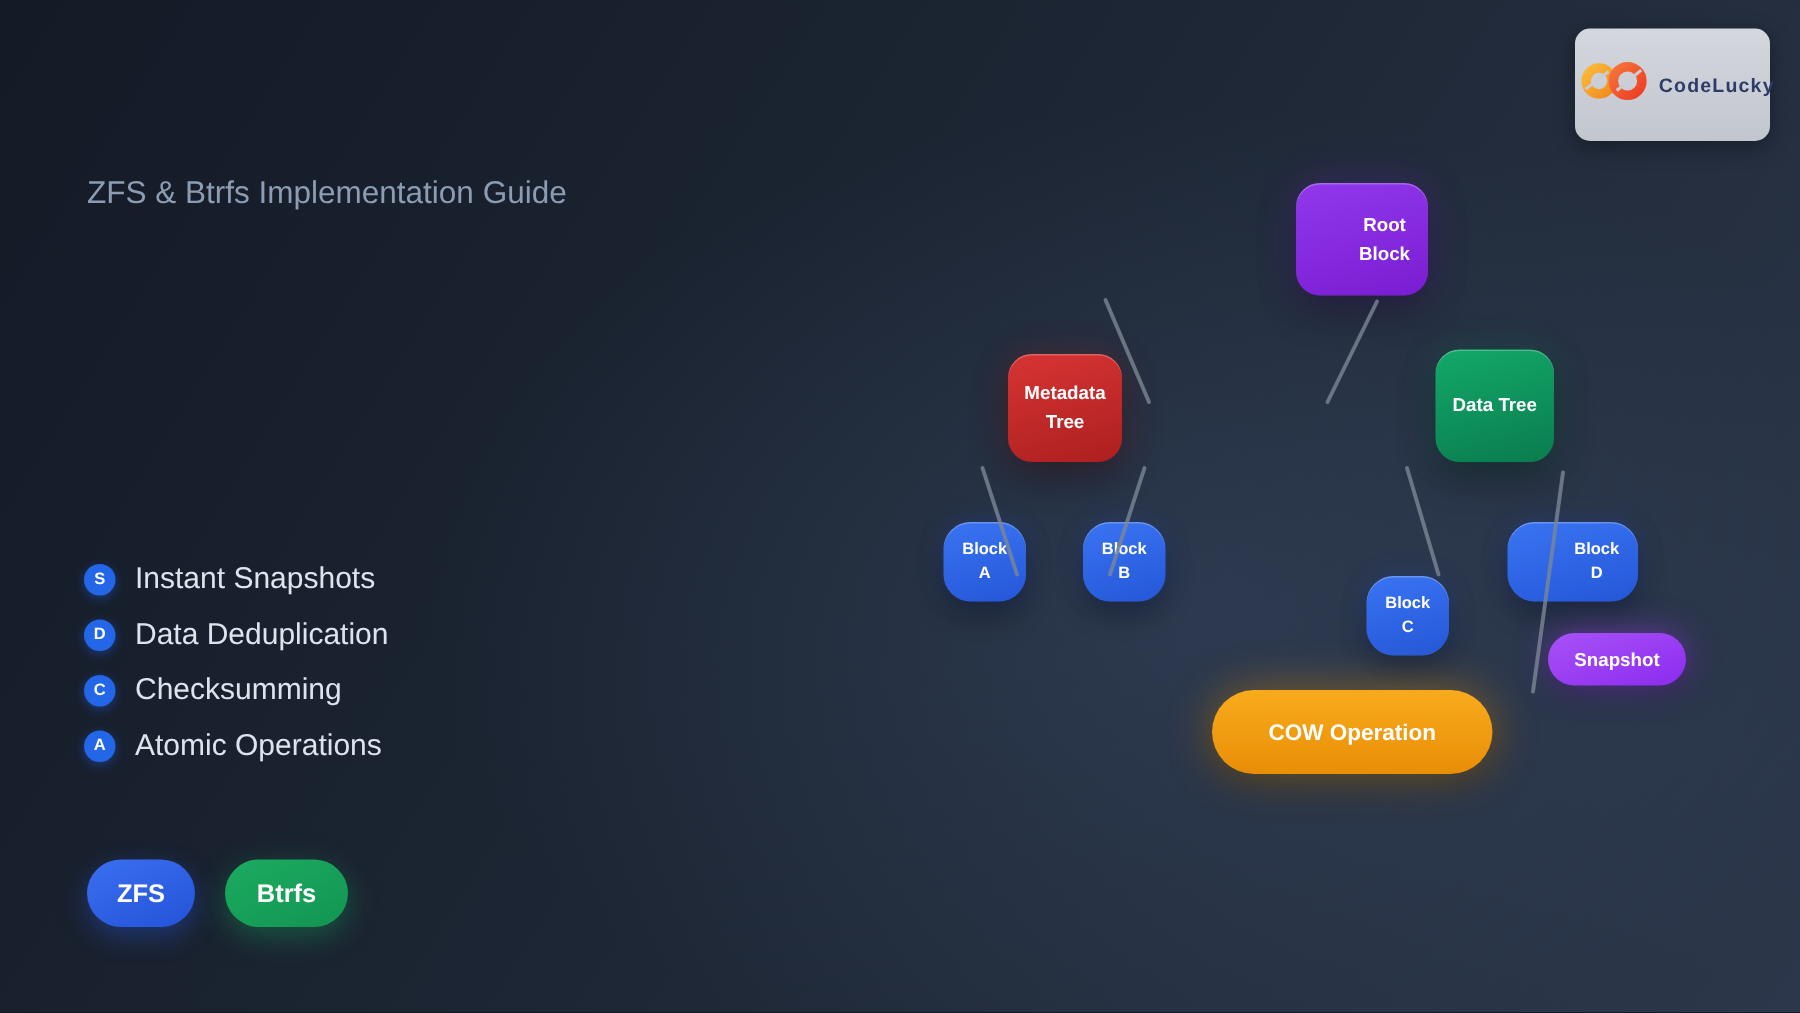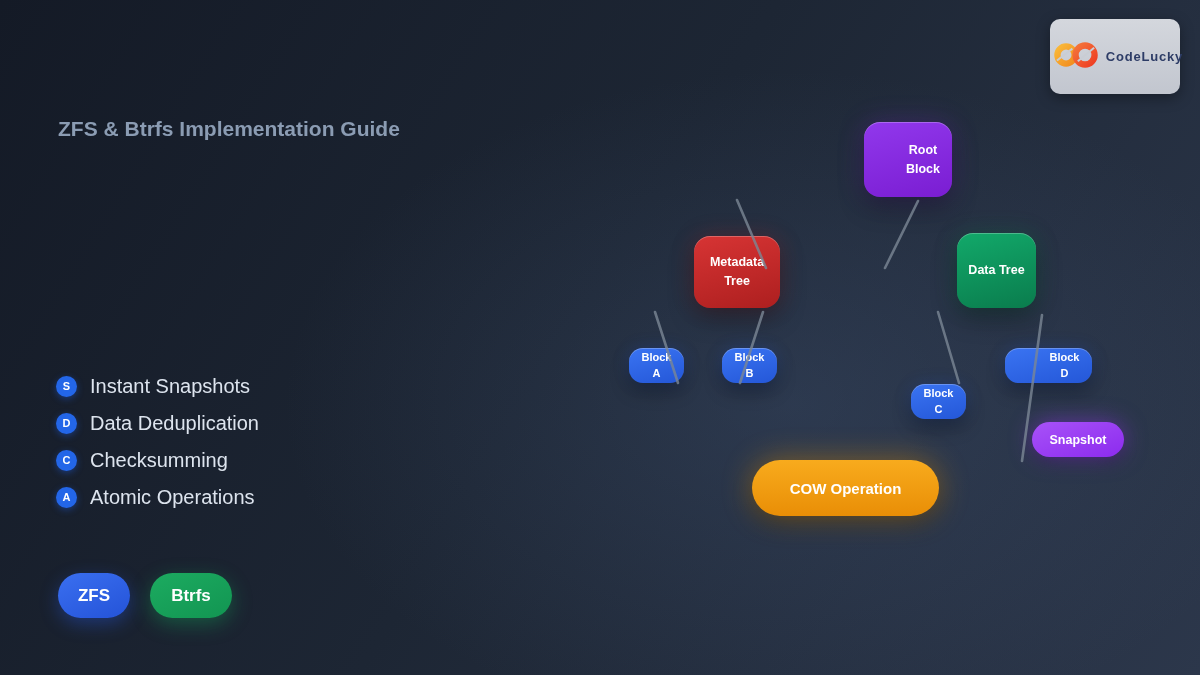--- a/index.html
+++ b/index.html
@@ -6,21 +6,21 @@
   body{width:1200px;height:675px;overflow:hidden;font-family:"Liberation Sans",sans-serif;}
 
   .slide{position:relative;width:1200px;height:675px;overflow:hidden;
     background:
       radial-gradient(820px 540px at 66% 60%, rgba(70,90,125,.30), rgba(0,0,0,0) 62%),
       linear-gradient(122deg,#141a26 0%,#1d2634 48%,#2c374b 100%);}
 
   
   .title{position:absolute;left:57px;top:62px;margin:0;font-size:39px;font-weight:700;
     color:#f3f6fa;letter-spacing:.2px;text-shadow:0 2px 6px rgba(0,0,0,.45);}
-  .subtitle{position:absolute;left:58px;top:117px;margin:0;font-size:21px;font-weight:700;color:#8b9cb3;}
+  .subtitle{position:absolute;left:58px;top:117px;margin:0;font-size:21px;font-weight:400;color:#8b9cb3;}
 
   
   .logo-card{position:absolute;left:1050px;top:19px;width:130px;height:75px;border-radius:10px;
     background:linear-gradient(180deg,#d4d7dd 0%,#c2c6cf 100%);
     box-shadow:0 4px 14px rgba(0,0,0,.35);
     display:flex;flex-direction:row;align-items:center;justify-content:center;gap:1px;}
   .logo-text{font-size:13px;font-weight:700;color:#2d3c66;letter-spacing:.8px;}
 
   
   .features{position:absolute;left:56px;top:375px;margin:0;padding:0;list-style:none;}
@@ -44,40 +44,40 @@
     color:#fff;font-weight:700;z-index:2;
     box-shadow:inset 0 1px 0 rgba(255,255,255,.22), 0 10px 22px rgba(0,0,0,.35);}
   .node-lg{border-radius:16px;font-size:12.5px;line-height:1.5;}
   .node-lg span{display:block;max-width:58px;}
   .node-sm{border-radius:14px;font-size:11px;line-height:1.45;}
   .node-sm span{display:block;max-width:36px;}
 
   .node-root{left:864px;top:122px;width:88px;height:75px;
     background:linear-gradient(165deg,#9138ec 0%,#7a1dd2 100%);
     box-shadow:inset 0 1px 0 rgba(255,255,255,.25),0 10px 24px rgba(0,0,0,.35),0 0 26px rgba(130,50,220,.30);justify-content:flex-end;}
-  .node-meta{left:694px;top:236px;width:86px;height:72px;
+  .node-meta{left:672px;top:236px;width:76px;height:72px;
     background:linear-gradient(165deg,#d73434 0%,#ad1f1f 100%);
     box-shadow:inset 0 1px 0 rgba(255,255,255,.25),0 10px 24px rgba(0,0,0,.35),0 0 22px rgba(210,45,45,.25);}
   .node-data{left:957px;top:233px;width:79px;height:75px;
     background:linear-gradient(165deg,#12a96a 0%,#0a7c4d 100%);
     box-shadow:inset 0 1px 0 rgba(255,255,255,.25),0 10px 24px rgba(0,0,0,.35),0 0 22px rgba(15,160,95,.25);}
-  .node-block{width:55px;height:35px;background:linear-gradient(165deg,#3a74f2 0%,#2457d8 100%);
-    box-shadow:inset 0 1px 0 rgba(255,255,255,.25),0 8px 18px rgba(0,0,0,.35),0 0 16px rgba(45,100,235,.25);}
+  .node-block{width:55px;height:53px;background:linear-gradient(165deg,#3a74f2 0%,#2457d8 100%);
+    box-shadow:inset 0 1px 0 rgba(255,255,255,.25),0 8px 18px rgba(0,0,0,.35),0 0 16px rgba(45,100,235,.25);border-radius:18px;}
   .node-a{left:629px;top:348px;}
   .node-b{left:722px;top:348px;}
   .node-c{left:911px;top:348px;margin-top:36px;}
   .node-d{left:1005px;top:348px;padding-left:32px;}
 
   
   .pill{position:absolute;display:flex;align-items:center;justify-content:center;color:#fff;
     font-weight:700;z-index:2;}
   .pill-snapshot{left:1032px;top:422px;width:92px;height:35px;border-radius:18px;font-size:12.5px;
     background:linear-gradient(160deg,#a852f8 0%,#8c2bee 100%);
     box-shadow:0 0 22px rgba(150,60,240,.55),0 6px 14px rgba(0,0,0,.3);}
-  .pill-cow{left:752px;top:460px;width:187px;height:56px;border-radius:28px;font-size:15px;
+  .pill-cow{left:808px;top:460px;width:187px;height:56px;border-radius:28px;font-size:15px;
     background:linear-gradient(180deg,#f8ab1d 0%,#e98e06 100%);
     box-shadow:0 0 30px rgba(245,158,11,.45),0 8px 20px rgba(0,0,0,.30);text-align:center;}
 
   
   .connectors{position:absolute;left:0;top:0;width:1200px;height:675px;z-index:5;pointer-events:none;}
 </style>
 </head>
 <body>
 
 <div class="slide">

